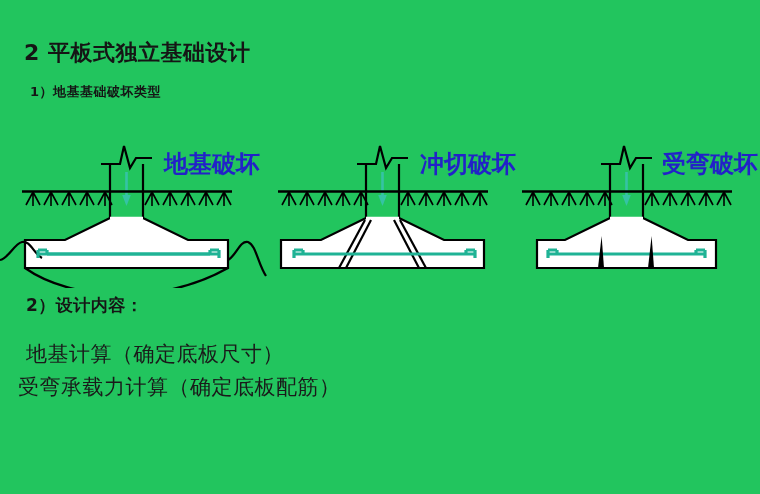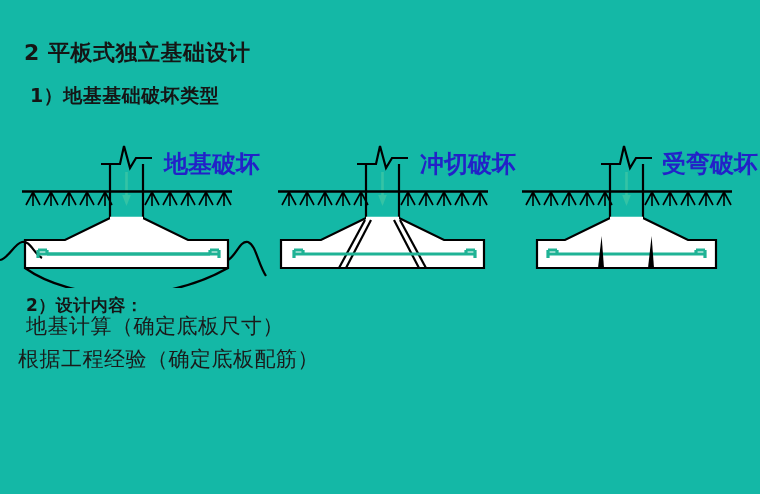--- a/index.html
+++ b/index.html
@@ -11,39 +11,39 @@
     width: 760px;
     height: 494px;
     position: relative;
     overflow: hidden;
     font-family: "DejaVu Sans", "Liberation Sans", sans-serif;
     color: #1a1a1a;
   }
   .slide {
     position: absolute;
     inset: 0;
-    background: #14b8a6;
+    background: #22c55e;
   }
 
   
   .heading-1 {
     position: absolute;
     left: 24px;
     top: 38px;
     font-size: 22px;
     font-weight: bold;
     letter-spacing: 0.5px;
     white-space: nowrap;
     color: #151515;
   }
   .heading-2 {
     position: absolute;
     left: 30px;
     top: 83px;
-    font-size: 19px;
+    font-size: 13px;
     font-weight: bold;
     letter-spacing: 0.5px;
     white-space: nowrap;
     color: #151515;
   }
 
   
   .figure-band {
     position: absolute;
     left: 0;
@@ -62,21 +62,21 @@
     top: 294px;
     font-size: 17px;
     font-weight: bold;
     letter-spacing: 0.5px;
     white-space: nowrap;
     color: #151515;
   }
   .content-list {
     position: absolute;
     left: 18px;
-    top: 310px;
+    top: 338px;
     width: 720px;
   }
   .content-line {
     font-size: 21px;
     line-height: 33px;
     white-space: nowrap;
     color: #1a1a1a;
     letter-spacing: 0.5px;
   }
   .content-line.indented {
@@ -228,16 +228,16 @@
 
         <text x="662" y="44" font-family="'DejaVu Sans','Liberation Sans',sans-serif" font-size="24" font-weight="bold" fill="#2222c8">受弯破坏</text>
       </g>
     </svg>
   </div>
 
   <div class="content-heading">2）设计内容：</div>
 
   <div class="content-list">
     <div class="content-line indented">地基计算（确定底板尺寸）</div>
-    <div class="content-line">根据工程经验（确定底板配筋）</div>
+    <div class="content-line">受弯承载力计算（确定底板配筋）</div>
   </div>
 
 </div>
 
 </body></html>

